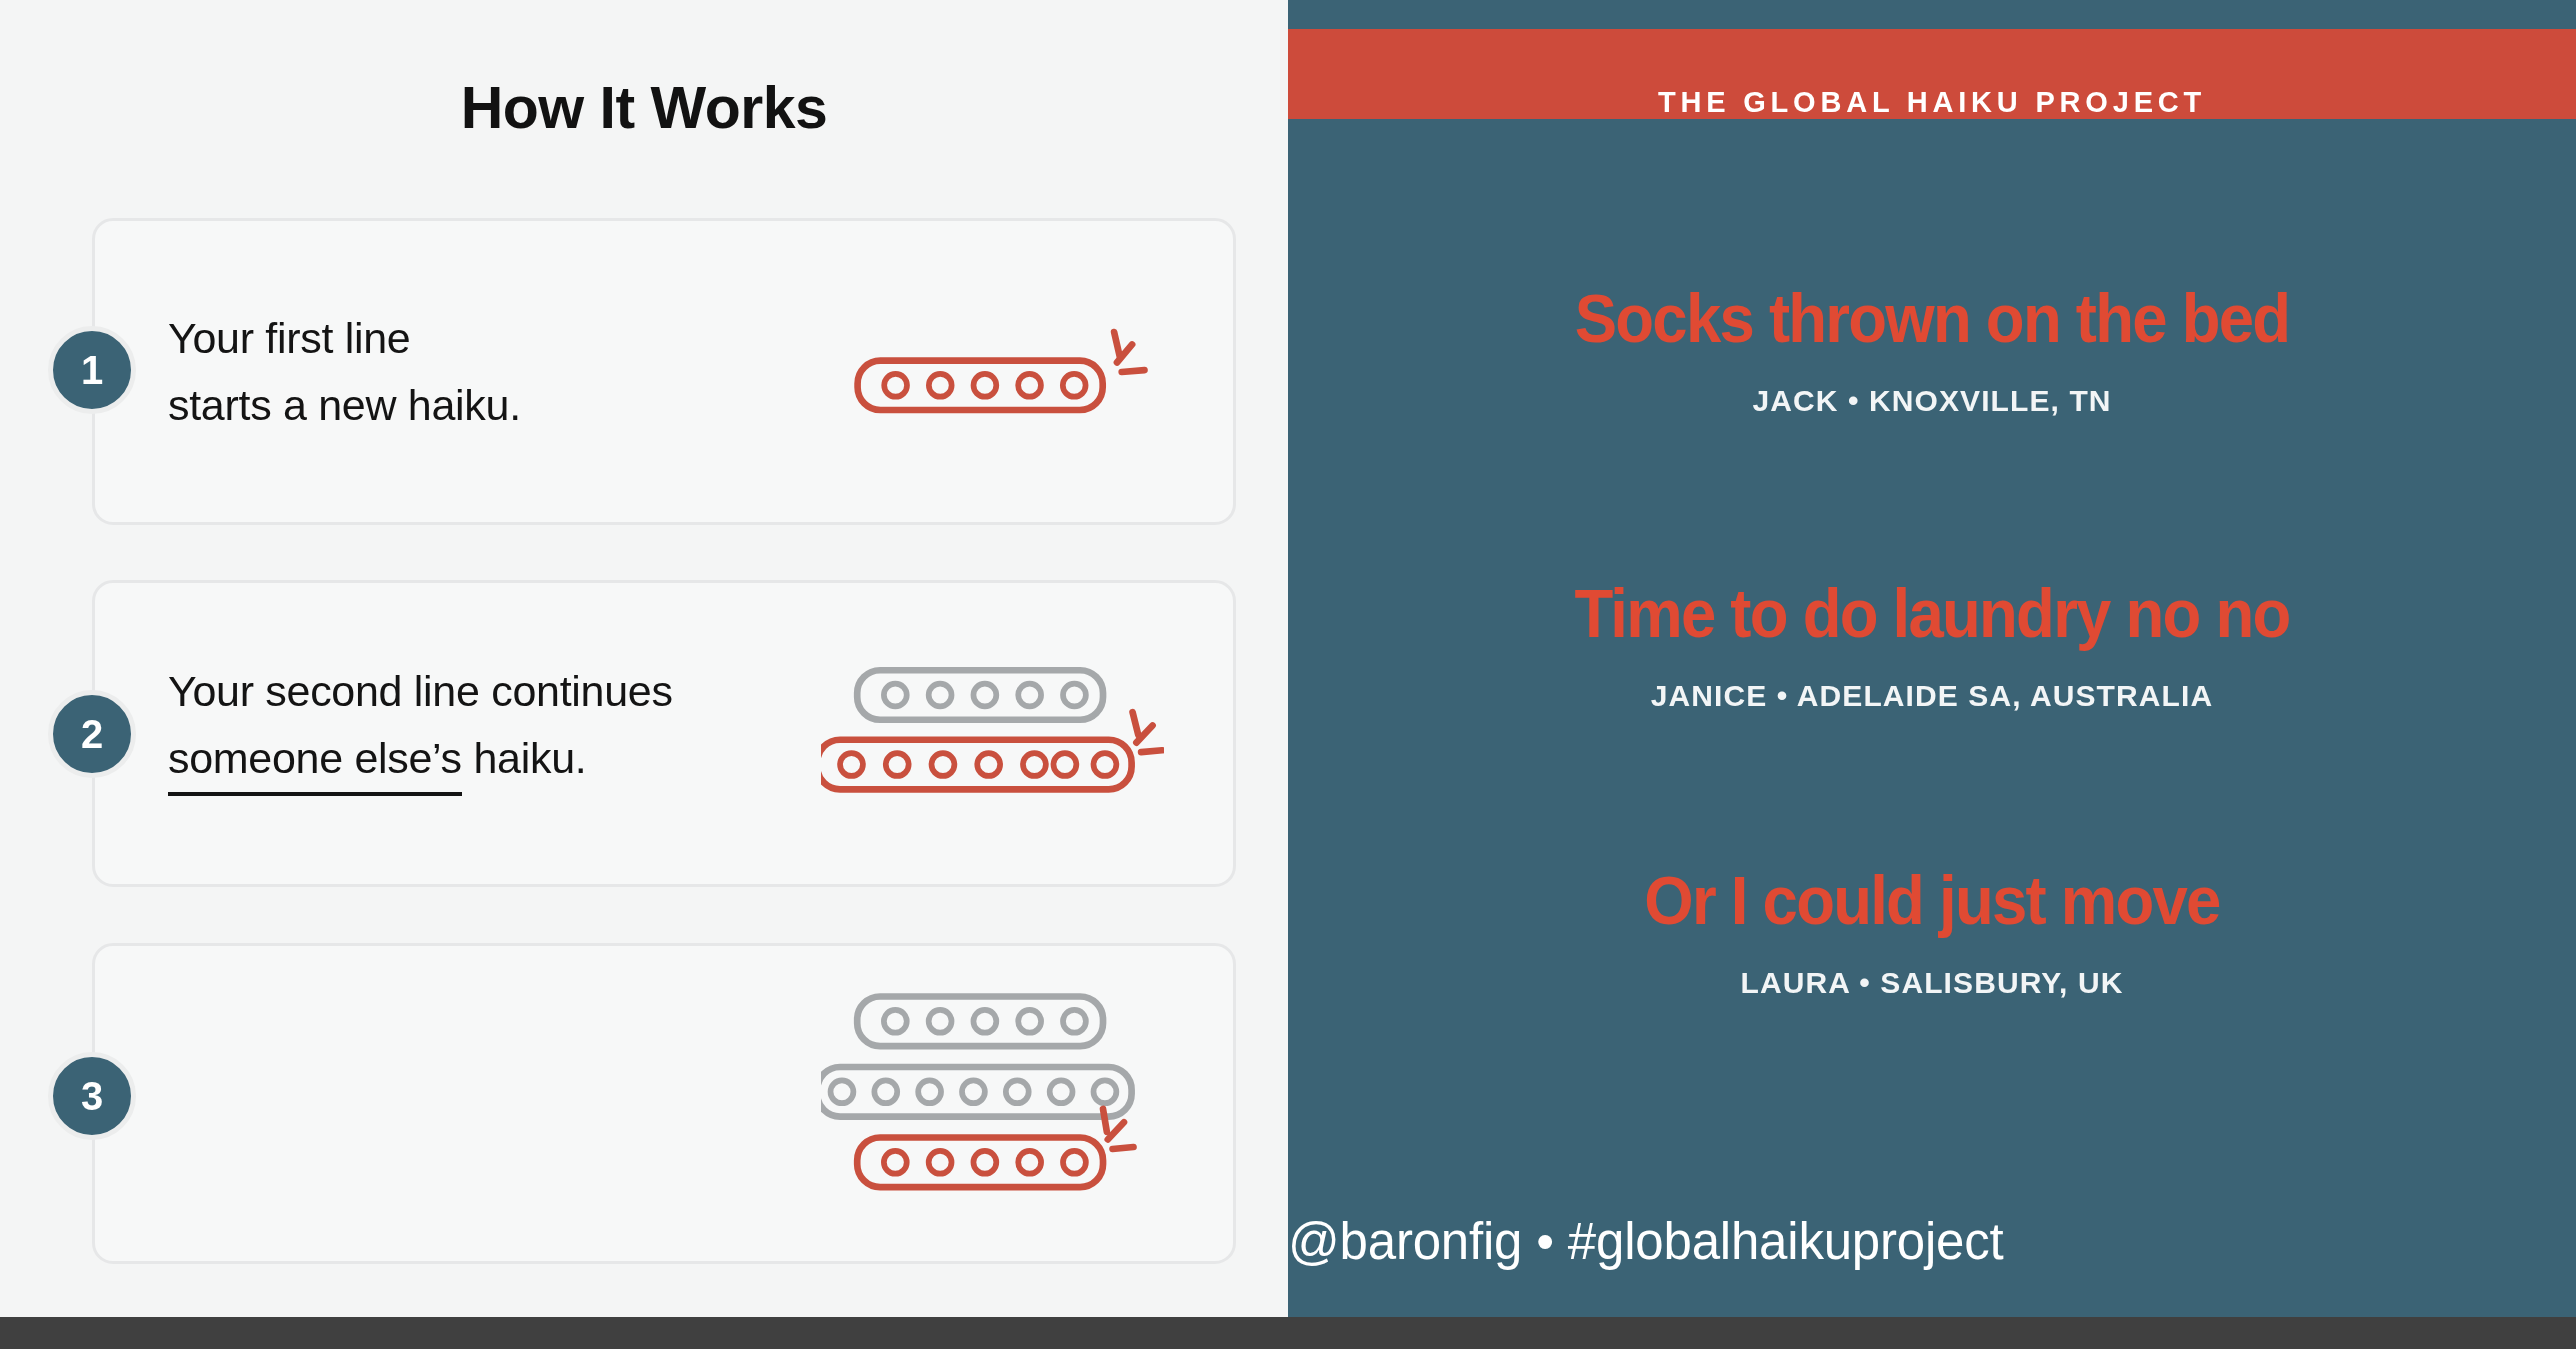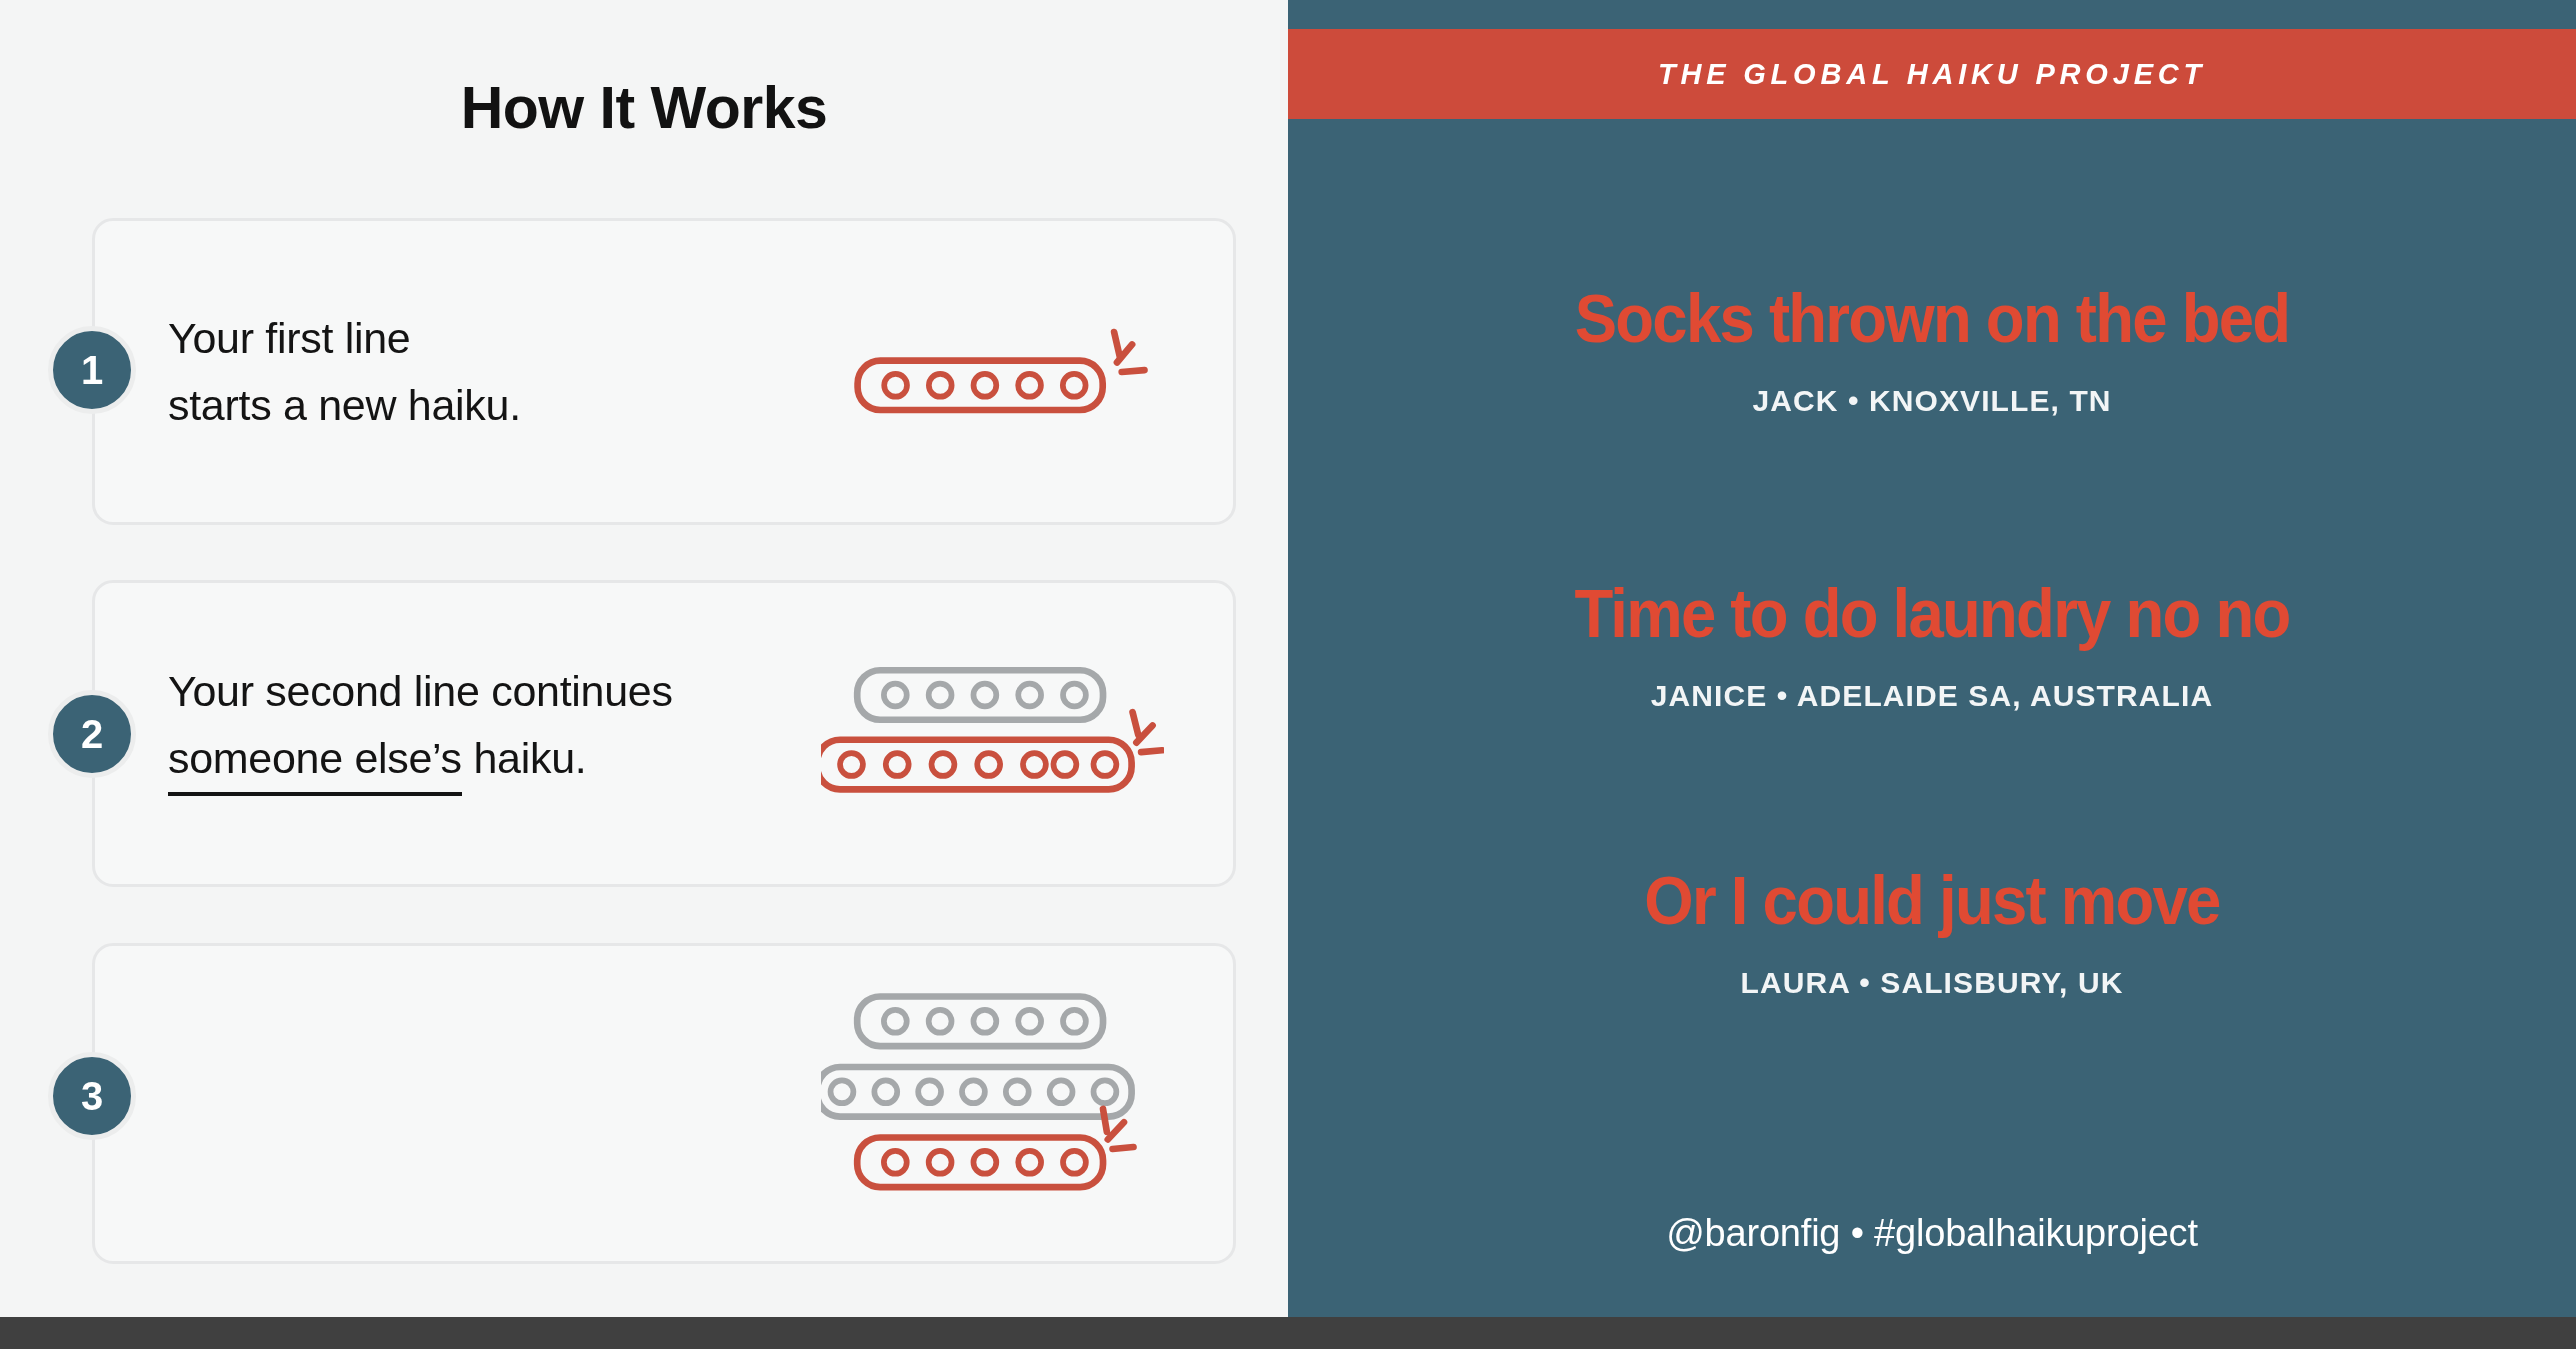--- a/index.html
+++ b/index.html
@@ -66,21 +66,21 @@
   #icons-3 { left:821px; top:983px; width:343px; height:229px; }
 
   
   .right-panel {
     position:absolute; left:1288px; top:0; width:1288px; height:1317px;
     background:#3b6375;
   }
   .brand-bar {
     position:absolute; left:0; top:29px; width:1288px; height:90px;
     background:#cd4b3b;
-    display:flex; align-items:center; justify-content:center;font-style:italic;
+    display:flex; align-items:flex-end; justify-content:center;
   }
   .brand-bar span {
     color:#ffffff; font-size:29px; font-weight:bold;
     letter-spacing:4.8px;
     font-family:"Liberation Sans", sans-serif;
   }
 
   .haiku-block { position:absolute; left:0; width:1288px; text-align:center; }
   #haiku-1 { top:277px; }
   #haiku-2 { top:572px; }
@@ -96,24 +96,24 @@
   }
   .haiku-attr {
     margin-top:23px;
     color:#f2f5f6;
     font-family:"Liberation Sans", sans-serif;
     font-size:30px; font-weight:bold;
     letter-spacing:1.1px;
   }
 
   .social-footer {
-    position:absolute; left:0; top:1212px; width:1288px; text-align:center;
+    position:absolute; left:0; top:1212px; width:1288px; text-align:left;
     color:#ffffff;
     font-family:"Liberation Sans", sans-serif;
-    font-size:38px; font-weight:normal;
+    font-size:51px; font-weight:normal;
     letter-spacing:-0.2px;
   }
 </style>
 </head>
 <body>
 
 <div class="stage">
 
   <div class="left-panel">
 

